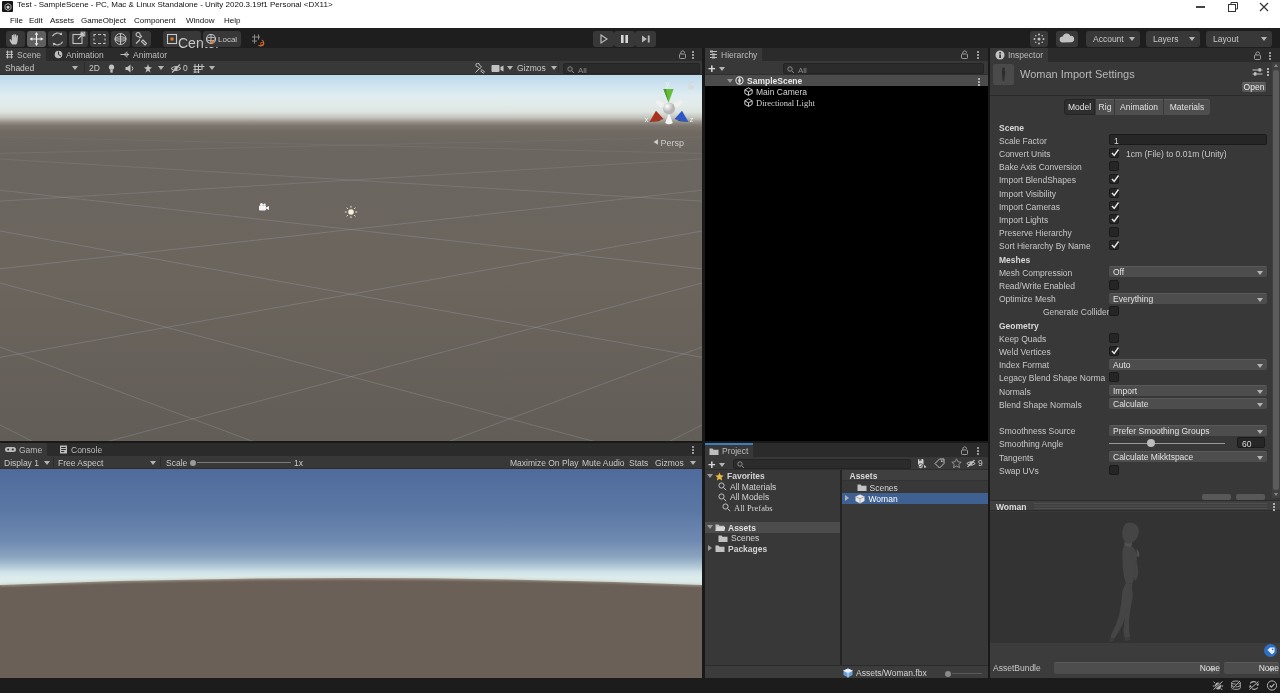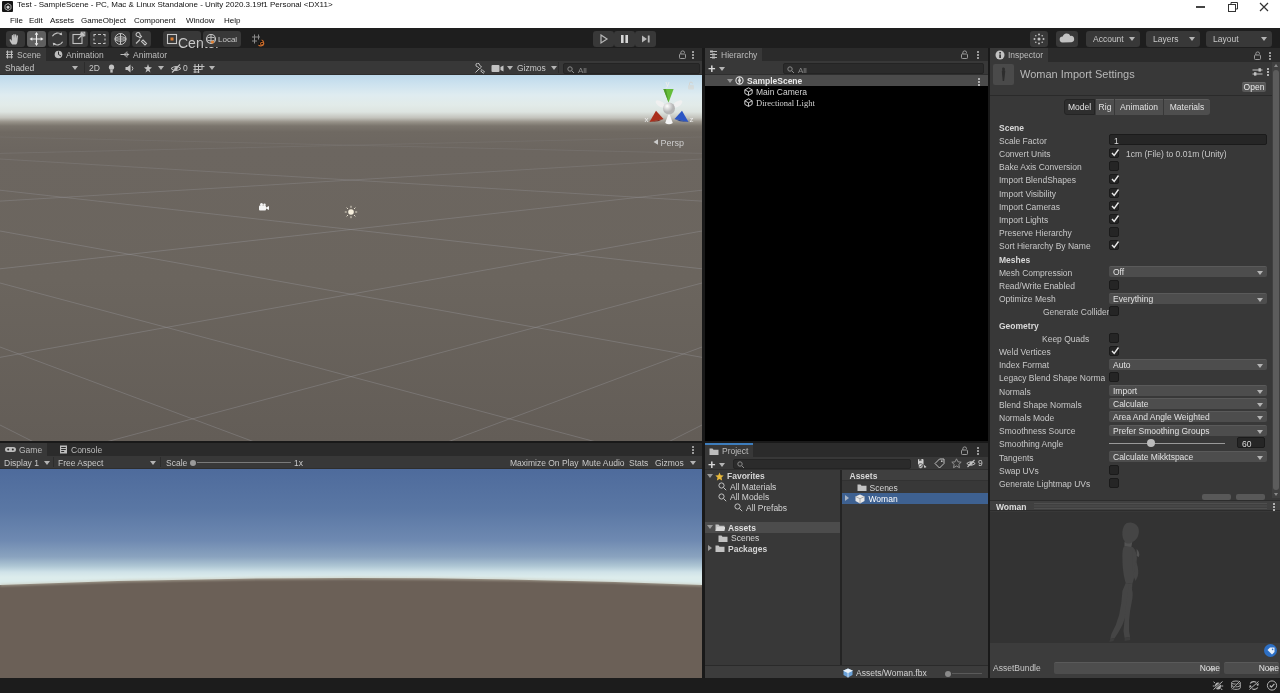--- a/index.html
+++ b/index.html
@@ -543,21 +543,21 @@
           </svg>
         <span class="abs txt" style="left:26px;top:1.5px;color:#d4d4d4;">All Materials</span>
       </div>
       <div class="abs" style="left:0;top:21.7px;width:136px;height:10.6px;">
         <svg class="abs" style="left:14px;top:1px;" width="9" height="9" viewBox="0 0 9 9">
             <circle cx="3.5" cy="3.5" r="2.6" fill="none" stroke="#c2c2c2"></circle>
             <path d="M5.6 5.6 L8.2 8.2" stroke="#c2c2c2"></path>
           </svg>
         <span class="abs txt" style="left:26px;top:1.5px;color:#d4d4d4;">All Models</span>
       </div>
-      <div class="abs" style="left:16px;top:32.3px;width:136px;height:10.6px;">
+      <div class="abs" style="left:4px;top:32.3px;width:136px;height:10.6px;font-family:Liberation Serif, serif;">
         <svg class="abs" style="left:14px;top:1px;" width="9" height="9" viewBox="0 0 9 9">
             <circle cx="3.5" cy="3.5" r="2.6" fill="none" stroke="#c2c2c2"></circle>
             <path d="M5.6 5.6 L8.2 8.2" stroke="#c2c2c2"></path>
           </svg>
         <span class="abs txt" style="left:26px;top:1.5px;color:#d4d4d4;">All Prefabs</span>
       </div>
       <div class="abs" style="left:0;top:52px;width:136px;height:10.6px;background:#4c4c4c;">
         <div class="caret" style="left:3px;top:3px;border-top-color:#999;"></div>
         <svg class="abs" style="left:11px;top:1px;" width="10" height="9" viewBox="0 0 10 9">
             <path d="M0.5 1.5 h3 l1 1.2 h5 V8 H0.5 z" fill="#c2c2c2"></path>
@@ -729,21 +729,21 @@
         <div class="dd">Everything<div class="caret"></div></div>
       </div>
       <div class="irow" style="top:256.8px;">
         <div class="ilab" style="max-width:112px;overflow:hidden;margin-left:44px;">Generate Colliders</div>
         <div class="cb"></div>
       </div>
       <div class="irow" style="top:270.0px;">
         <div class="ilab ihead">Geometry</div>
       </div>
       <div class="irow" style="top:283.2px;">
-        <div class="ilab" style="max-width:112px;overflow:hidden;margin-left:43px;">Keep Quads</div>
+        <div class="ilab" style="max-width:112px;overflow:hidden;">Keep Quads</div>
         <div class="cb"></div>
       </div>
       <div class="irow" style="top:296.4px;">
         <div class="ilab" style="max-width:112px;overflow:hidden;">Weld Vertices</div>
         <div class="cb"></div>
         <svg class="abs" style="left:120px;top:1.5px;" width="10" height="10" viewBox="0 0 10 10">
           <path d="M2 5 L4.2 7.5 L8.5 1.5" fill="none" stroke="#e8e8e8" stroke-width="1.4"></path>
         </svg>
       </div>
       <div class="irow" style="top:309.6px;">
@@ -754,45 +754,37 @@
         <div class="ilab" style="max-width:112px;overflow:hidden;">Legacy Blend Shape Norma</div>
         <div class="cb"></div>
       </div>
       <div class="irow" style="top:336.0px;">
         <div class="ilab">Normals</div>
         <div class="dd">Import<div class="caret"></div></div>
       </div>
       <div class="irow" style="top:349.2px;">
         <div class="ilab">Blend Shape Normals</div>
         <div class="dd">Calculate<div class="caret"></div></div>
-      </div>
-      <div class="irow" style="top:362.4px;">
-        <div class="ilab">Normals Mode</div>
-        <div class="dd">Area And Angle Weighted<div class="caret"></div></div>
       </div>
       <div class="irow" style="top:375.6px;padding-left:32px;">
         <div class="ilab">Smoothness Source</div>
         <div class="dd">Prefer Smoothing Groups<div class="caret"></div></div>
       </div>
       <div class="irow" style="top:388.8px;">
         <div class="ilab">Smoothing Angle</div>
         <div class="abs" style="left:119px;top:6px;width:116px;height:1px;background:#999;"></div>
         <div class="abs" style="left:157px;top:2.5px;width:8px;height:8px;border-radius:50%;background:#bcbcbc;"></div>
         <div class="abs" style="left:247px;top:0.5px;width:28px;height:11px;background:#262626;border:1px solid #1b1b1b;border-radius:2px;color:#dcdcdc;font-size:8.5px;line-height:10px;padding:1px 0 0 4px;">60</div>
       </div>
       <div class="irow" style="top:402.0px;">
         <div class="ilab">Tangents</div>
         <div class="dd">Calculate Mikktspace<div class="caret"></div></div>
       </div>
       <div class="irow" style="top:415.2px;">
         <div class="ilab" style="max-width:112px;overflow:hidden;">Swap UVs</div>
-        <div class="cb"></div>
-      </div>
-      <div class="irow" style="top:428.4px;">
-        <div class="ilab" style="max-width:112px;overflow:hidden;">Generate Lightmap UVs</div>
         <div class="cb"></div>
       </div>
 
     <div class="abs" style="left:212px;top:446px;width:29px;height:6px;background:#585858;border-radius:2px;"></div>
     <div class="abs" style="left:246px;top:446px;width:29px;height:6px;background:#585858;border-radius:2px;"></div>
 
     <div class="abs" style="left:0;top:452px;width:290px;height:10.5px;background:#404040;border-top:1px solid #2c2c2c;border-bottom:1px solid #2c2c2c;">
       <span class="abs" style="left:6px;top:1px;color:#dcdcdc;font-size:8.5px;font-weight:bold;">Woman</span>
       <div class="abs" style="left:44px;top:2px;width:233px;height:1px;background:#4f4f4f;box-shadow:0 2.5px 0 #4f4f4f,0 5px 0 #4f4f4f;"></div>
       <div class="abs" style="left:283px;top:2px;width:2px;height:2px;background:#b0b0b0;box-shadow:0 3px 0 #b0b0b0,0 6px 0 #b0b0b0;"></div>

